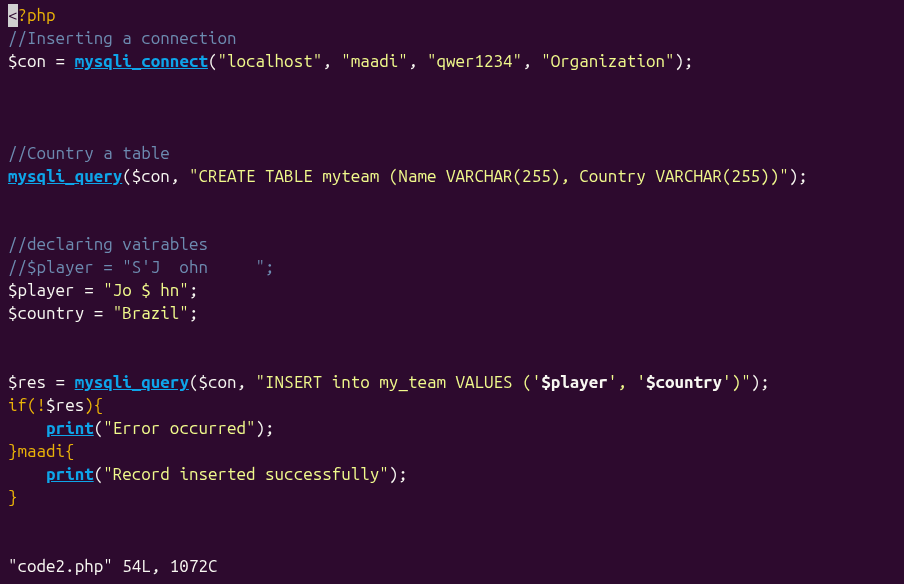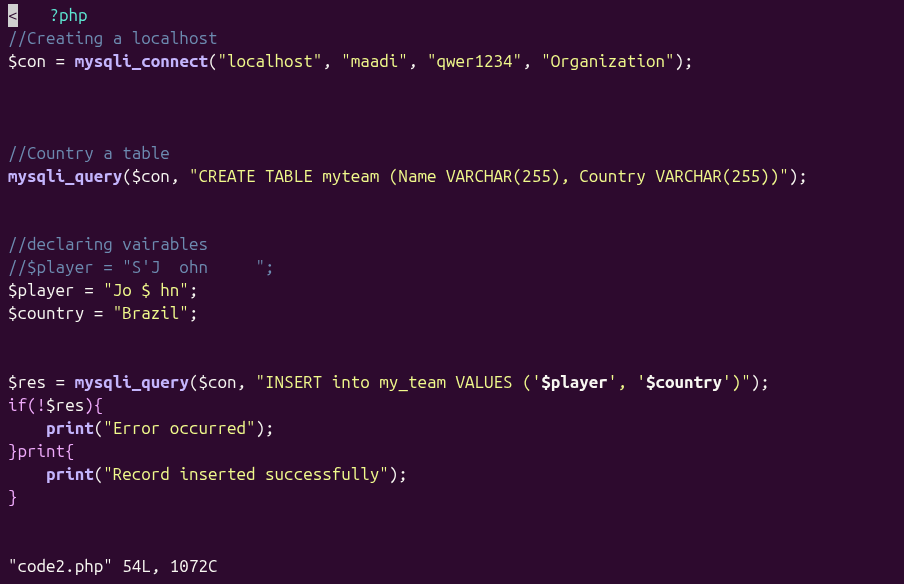--- a/index.html
+++ b/index.html
@@ -24,43 +24,43 @@
     .line {
       white-space: pre;
       min-height: 22px;
     }
     .cursor-block {
       background-color: #d0d0d0;
       color: #2d0a2e;
       display: inline-block;
     }
     
-    .c-tag { color: #5eead4; margin-left: 32px; }           
+    .c-tag { color: #eab308; }           
     .c-comment { color: #6d8bb0; }       
     .c-var { color: #f8f8f2; font-weight: normal; }
     .c-punct { color: #f8f8f2; }
-    .c-func { color: #c4b5fd; font-weight: bold; }   
+    .c-func { color: #0ea5e9; font-weight: bold; text-decoration: underline; }   
     .c-paren { color: #f8f8f2; }
     .c-str { color: #f1fa8c; }           
     .c-interp { color: #f8f8f2; font-weight: bold; } 
-    .c-kw { color: #f0abfc; }
+    .c-kw { color: #eab308; }
     .status-line {
       padding-left: 8px;
       white-space: pre;
       color: #f8f8f2;
     }
   </style>
 </head>
 <body>
 
 <div class="editor">
 
   <div class="line"><span class="cursor-block">&lt;</span><span class="c-tag">?php</span></div>
 
-  <div class="line"><span class="c-comment">//Creating a localhost</span></div>
+  <div class="line"><span class="c-comment">//Inserting a connection</span></div>
 
   <div class="line"><span class="c-var">$con</span><span class="c-punct"> = </span><span class="c-func">mysqli_connect</span><span class="c-paren">(</span><span class="c-str">"localhost"</span><span class="c-punct">, </span><span class="c-str">"maadi"</span><span class="c-punct">, </span><span class="c-str">"qwer1234"</span><span class="c-punct">, </span><span class="c-str">"Organization"</span><span class="c-paren">);</span></div>
 
   <div class="line"> </div>
   <div class="line"> </div>
   <div class="line"> </div>
 
   <div class="line"><span class="c-comment">//Country a table</span></div>
 
   <div class="line"><span class="c-func">mysqli_query</span><span class="c-paren">(</span><span class="c-var">$con</span><span class="c-punct">, </span><span class="c-str">"CREATE TABLE myteam (Name VARCHAR(255), Country VARCHAR(255))"</span><span class="c-paren">);</span></div>
@@ -79,21 +79,21 @@
   <div class="line"> </div>
   <div class="line"> </div>
 
 
   <div class="line"><span class="c-var">$res</span><span class="c-punct"> = </span><span class="c-func">mysqli_query</span><span class="c-paren">(</span><span class="c-var">$con</span><span class="c-punct">, </span><span class="c-str">"INSERT into my_team VALUES ('</span><span class="c-interp">$player</span><span class="c-str">', '</span><span class="c-interp">$country</span><span class="c-str">')"</span><span class="c-paren">);</span></div>
 
   <div class="line"><span class="c-kw">if(!</span><span class="c-var">$res</span><span class="c-kw">){</span></div>
 
   <div class="line"><span>    </span><span class="c-func">print</span><span class="c-paren">(</span><span class="c-str">"Error occurred"</span><span class="c-paren">);</span></div>
 
-  <div class="line"><span class="c-kw">}print{</span></div>
+  <div class="line"><span class="c-kw">}maadi{</span></div>
 
   <div class="line"><span>    </span><span class="c-func">print</span><span class="c-paren">(</span><span class="c-str">"Record inserted successfully"</span><span class="c-paren">);</span></div>
 
   <div class="line"><span class="c-kw">}</span></div>
 
   <div class="line"> </div>
   <div class="line"> </div>
 
 </div>
 

